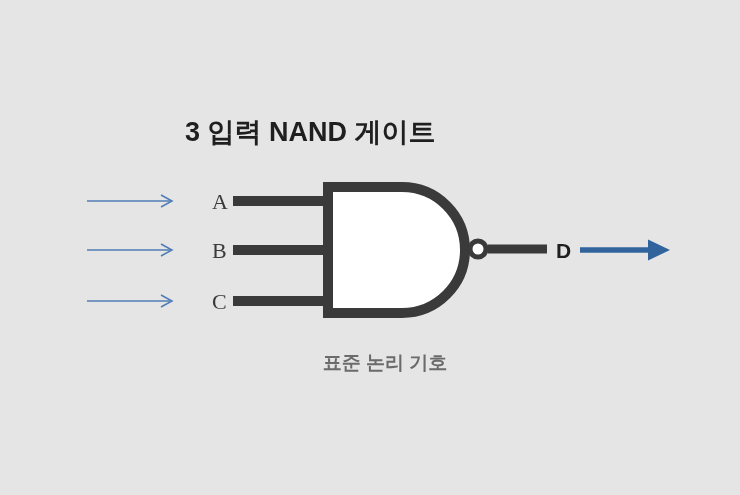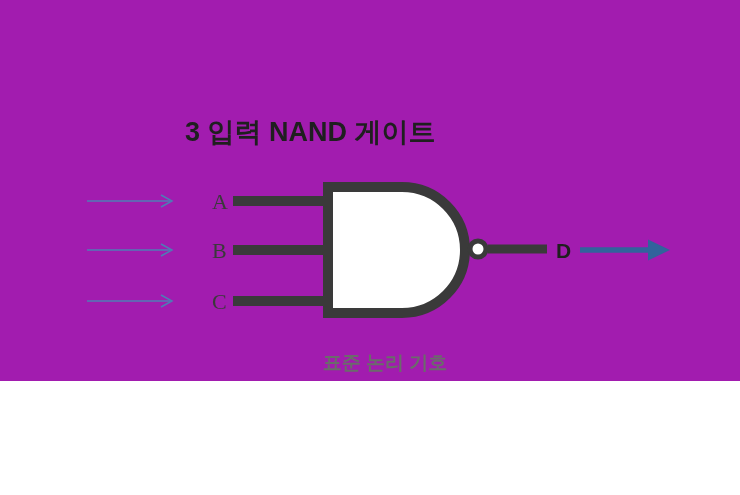--- a/index.html
+++ b/index.html
@@ -3,22 +3,22 @@
 <meta charset="utf-8">
 <style>
   html, body {
     margin: 0;
     padding: 0;
     background: #ffffff;
   }
   .canvas {
     position: relative;
     width: 740px;
-    height: 381px;
-    background: #a21caf;
+    height: 495px;
+    background: #e5e5e5;
     overflow: hidden;
     font-family: "Liberation Sans", sans-serif;
     text-align: center;
   }
   svg { display: block; }
   .title-text {
     font-family: "Liberation Sans", "DejaVu Sans", sans-serif;
     font-size: 27px;
     font-weight: bold;
   }

